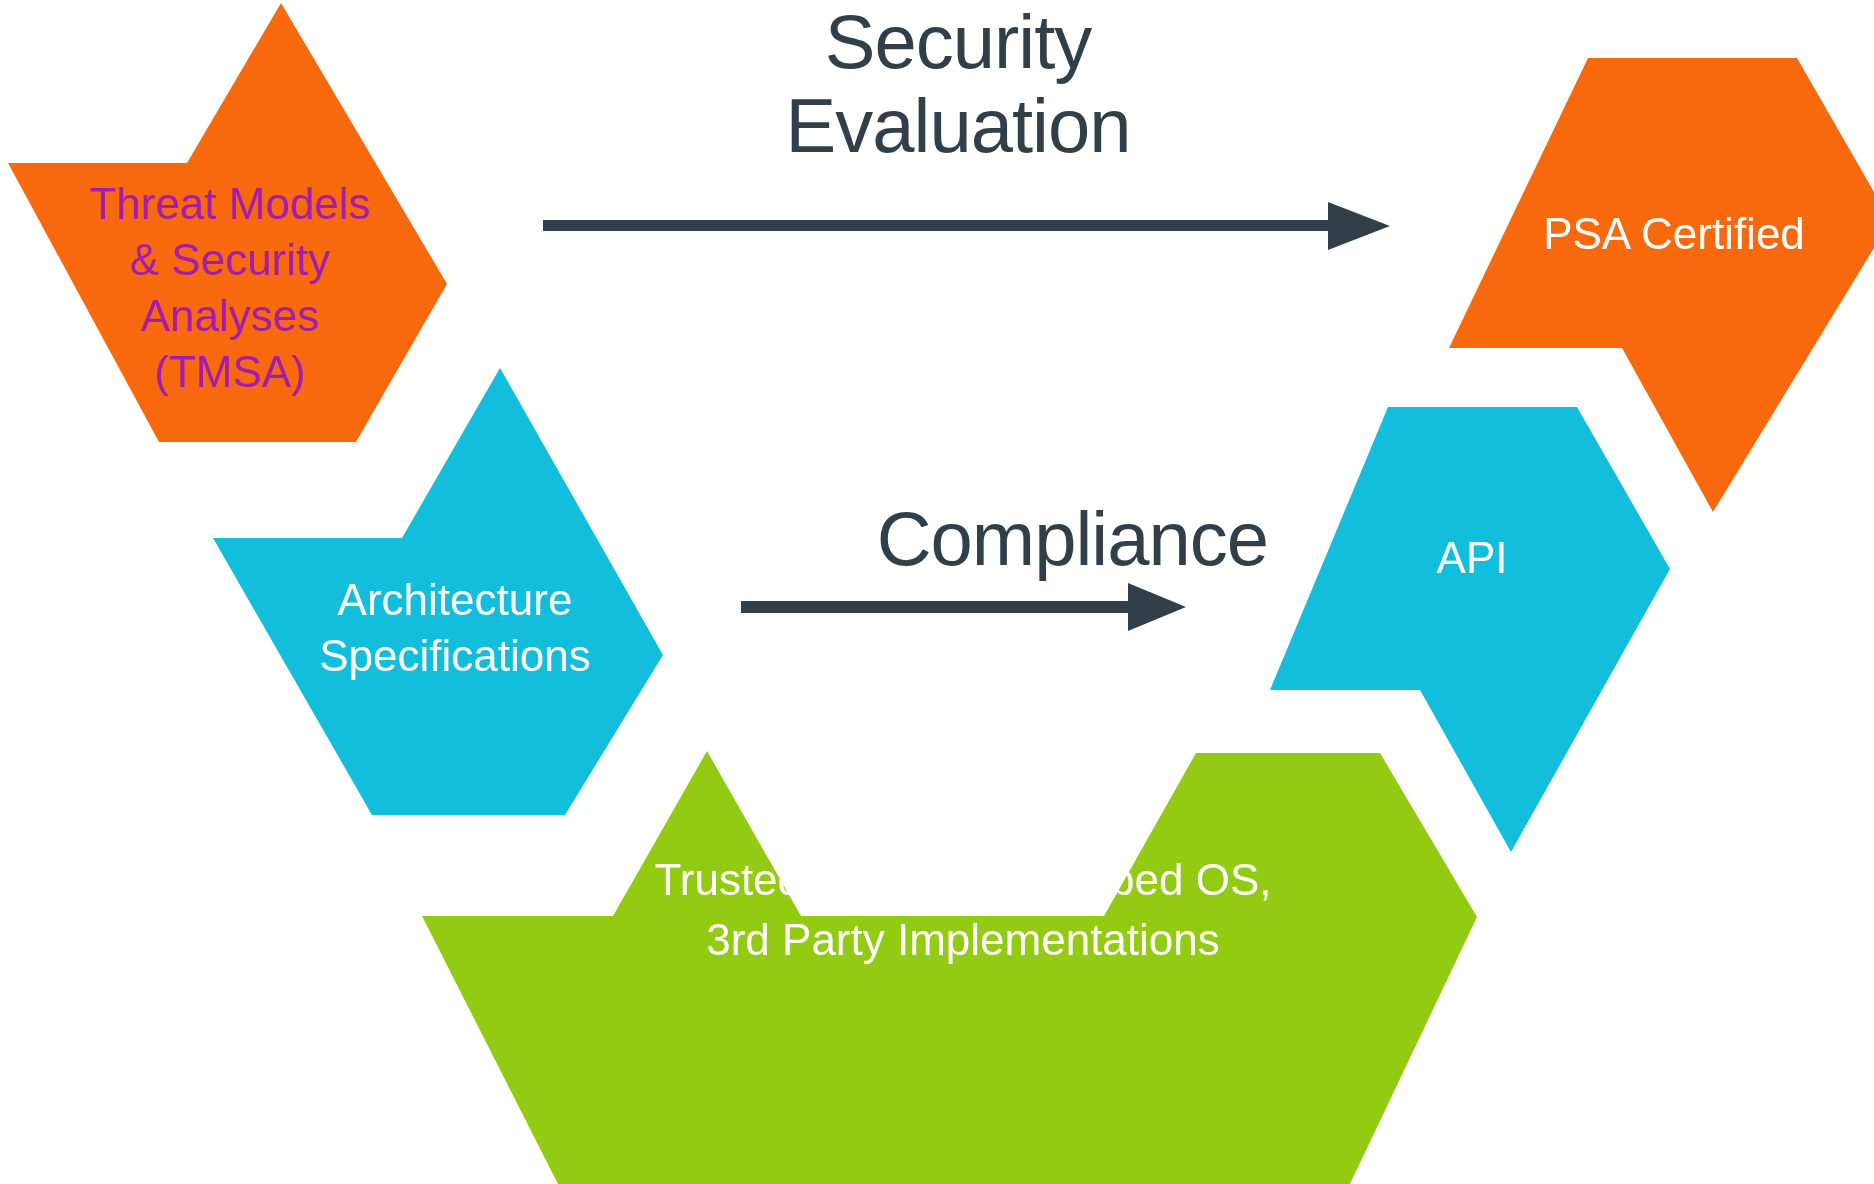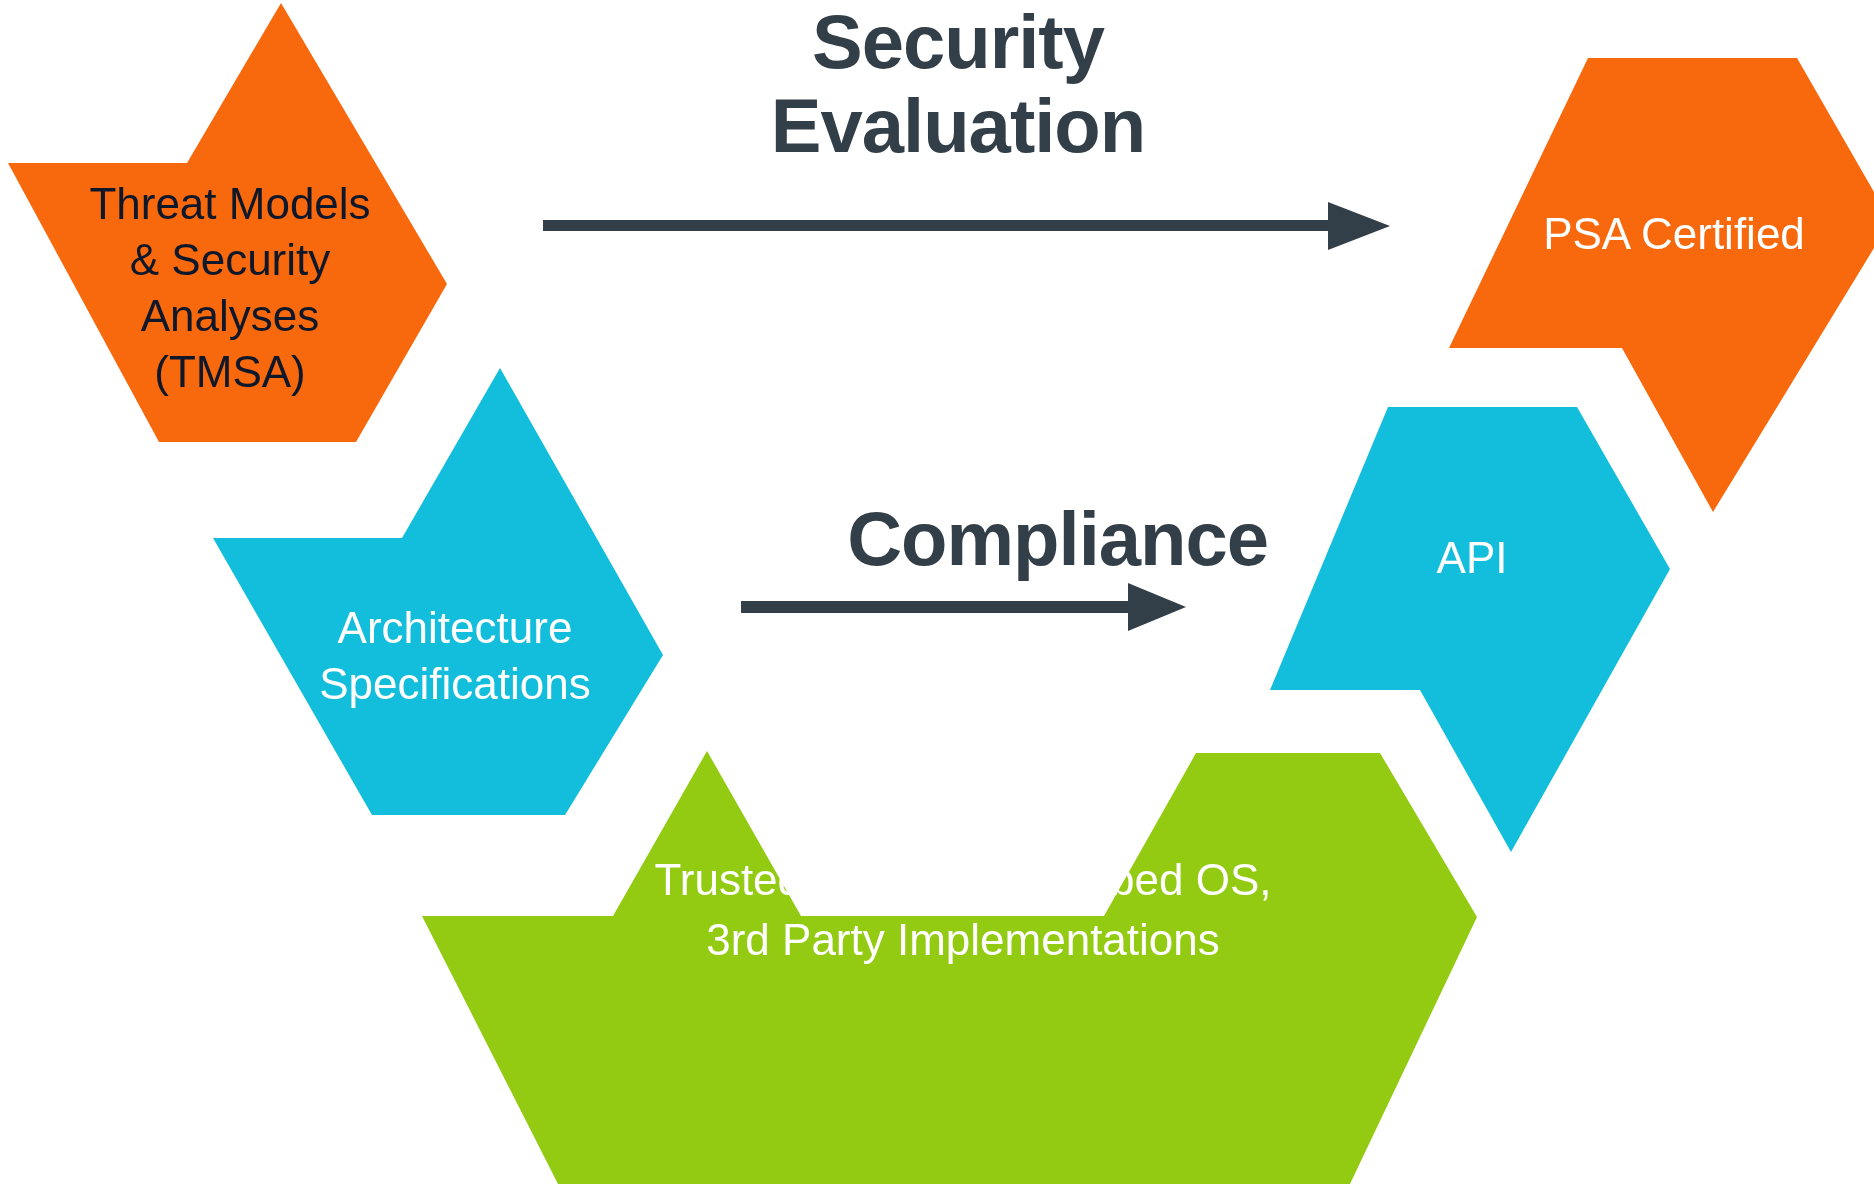--- a/index.html
+++ b/index.html
@@ -25,21 +25,21 @@
   }
   .txt {
     position: absolute;
     text-align: center;
     white-space: nowrap;
     pointer-events: none;
   }
   .title-txt {
     font-size: 76px;
     line-height: 84px;
-    font-weight: 700;
+    font-weight: 400;
     letter-spacing: -1px;
   }
   .node-txt {
     font-size: 44px;
     line-height: 56px;
     font-weight: 400;
   }
   .node-txt.wide {
     line-height: 60px;
   }
@@ -74,28 +74,28 @@
 
   <div class="txt title-txt" style="left: 658px; top: 0px; width: 600px; color: rgb(51, 63, 72);">
     <div>Security</div>
     <div>Evaluation</div>
   </div>
 
   <div class="txt title-txt" style="left: 668px; top: 497px; width: 600px; color: rgb(51, 63, 72); text-align: right;">
     <div>Compliance</div>
   </div>
 
-  <div class="txt node-txt" style="left: 30px; top: 176px; width: 400px; color: #0f172a;">
+  <div class="txt node-txt" style="left: 30px; top: 176px; width: 400px; color: #a21caf;">
     <div>Threat Models</div>
     <div>&amp; Security</div>
     <div>Analyses</div>
     <div>(TMSA)</div>
   </div>
 
-  <div class="txt node-txt" style="left: 255px; top: 600px; width: 400px; color: rgb(255, 255, 255);">
+  <div class="txt node-txt" style="left: 255px; top: 572px; width: 400px; color: rgb(255, 255, 255);">
     <div>Architecture</div>
     <div>Specifications</div>
   </div>
 
   <div class="txt node-txt" style="left: 1474px; top: 206px; width: 400px; color: rgb(255, 255, 255);">
     <div>PSA Certified</div>
   </div>
 
   <div class="txt node-txt" style="left: 1272px; top: 514px; width: 400px; color: rgb(255, 255, 255); margin-top: 16px;">
     <div>API</div>

